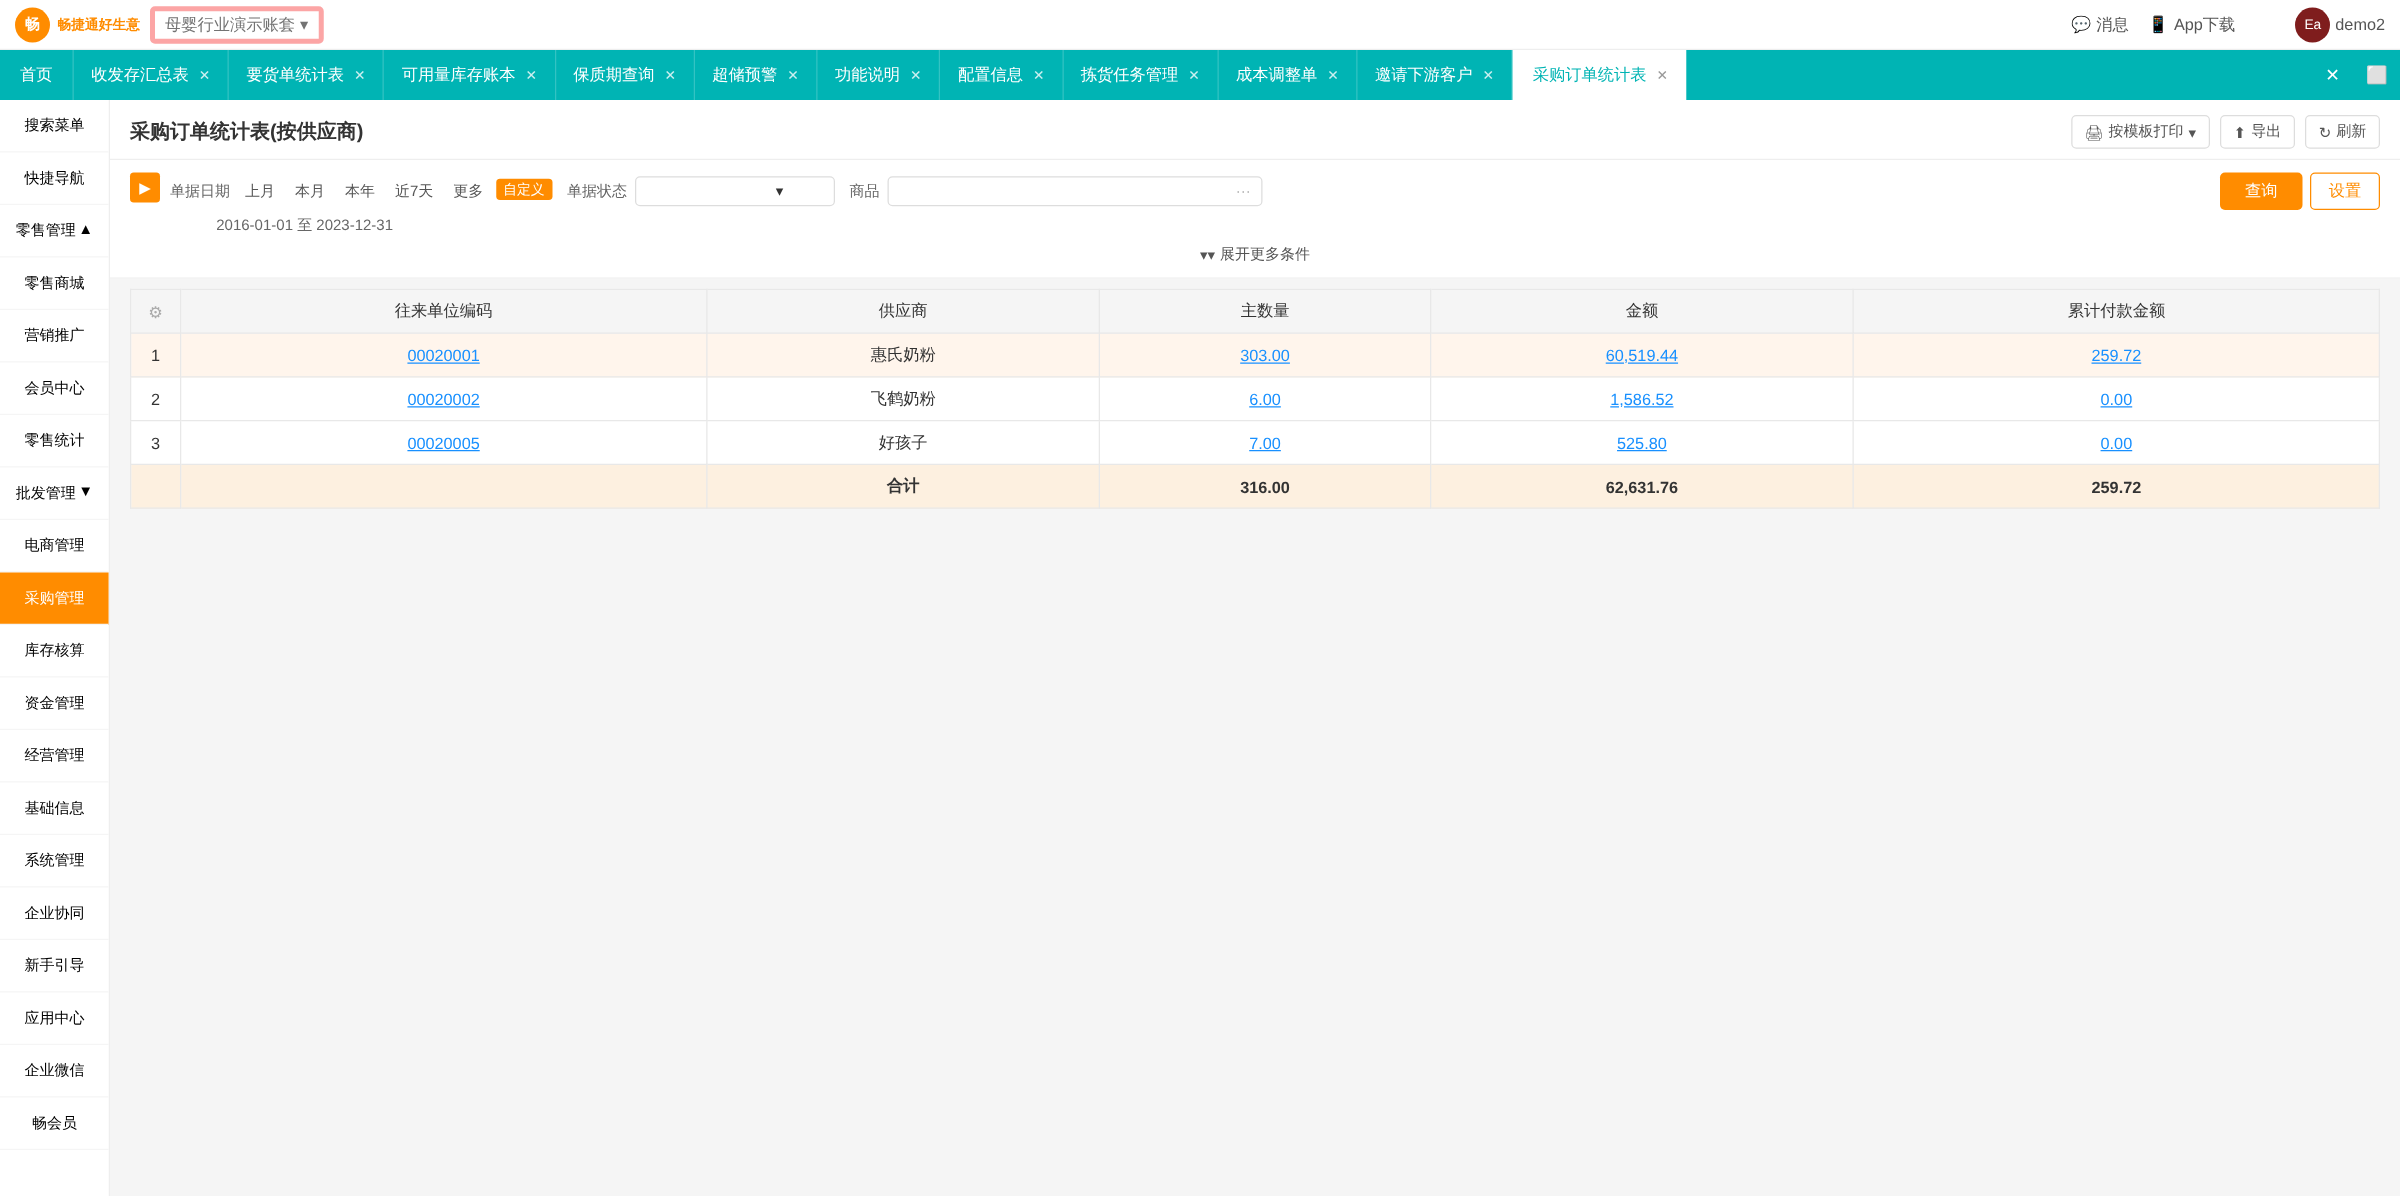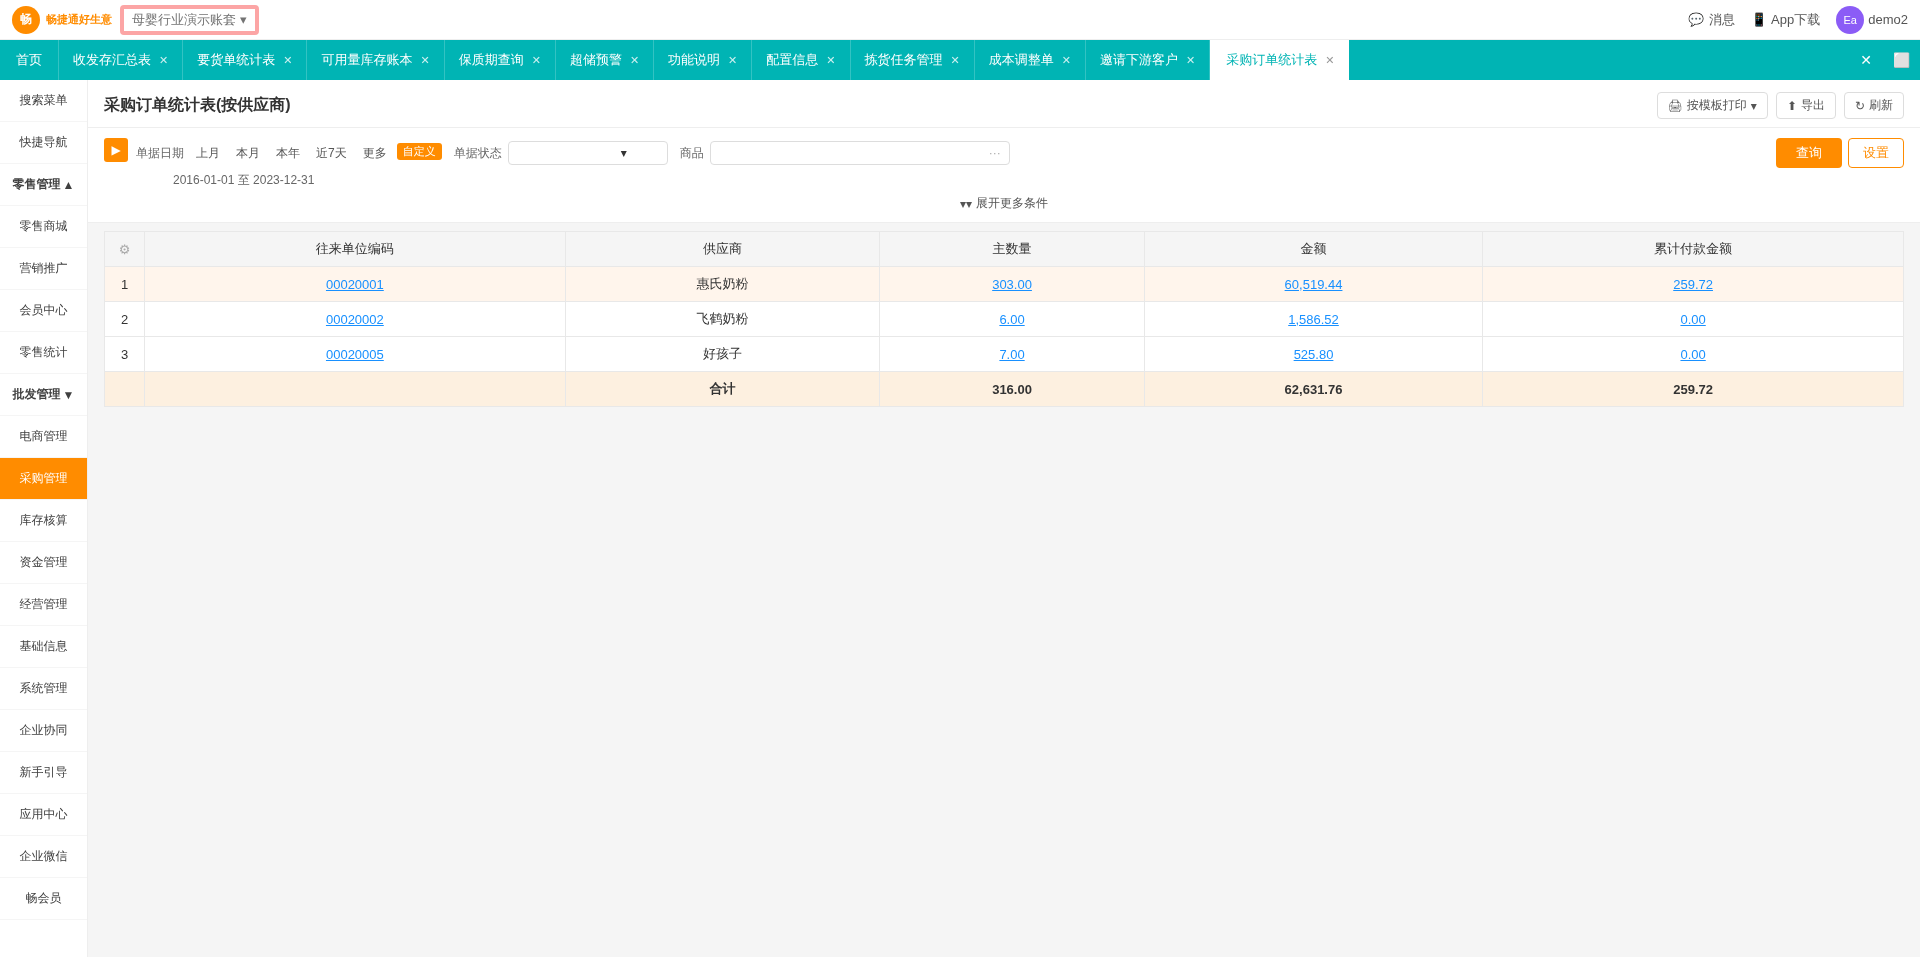--- a/index.html
+++ b/index.html
@@ -7,40 +7,40 @@
 
     
     .top-bar { height: 40px; background: #fff; display: flex; align-items: center; justify-content: space-between; padding: 0 12px; border-bottom: 1px solid #eee; flex-shrink: 0; }
     .top-bar-left { display: flex; align-items: center; gap: 8px; }
     .logo-area { display: flex; align-items: center; gap: 6px; }
     .logo-icon { width: 28px; height: 28px; background: #ff8c00; border-radius: 50%; display: flex; align-items: center; justify-content: center; color: white; font-size: 12px; font-weight: bold; }
     .logo-text { color: #ff8c00; font-size: 11px; font-weight: bold; }
     .workspace-selector { display: flex; align-items: center; gap: 4px; font-size: 13px; color: #737373; cursor: pointer; border: 4px solid #fca5a5; border-radius: 4px; padding: 2px 8px; }
     .top-bar-right { display: flex; align-items: center; gap: 16px; }
     .top-right-item { display: flex; align-items: center; gap: 4px; cursor: pointer; color: #555; font-size: 13px; }
-    .user-avatar { width: 28px; height: 28px; border-radius: 50%; background: #8b5cf6; display: flex; align-items: center; justify-content: center; color: white; font-size: 11px; }
+    .user-avatar { width: 28px; height: 28px; border-radius: 50%; background: #7f1d1d; display: flex; align-items: center; justify-content: center; color: white; font-size: 11px; margin-left: 32px; }
 
     
     .nav-tabs { height: 40px; background: #00b4b4; display: flex; align-items: stretch; flex-shrink: 0; overflow-x: auto; justify-content: flex-end; }
     .nav-tab { display: flex; align-items: center; gap: 4px; padding: 0 14px; color: white; font-size: 13px; cursor: pointer; white-space: nowrap; border-right: 1px solid rgba(255,255,255,0.2); }
     .nav-tab.active { background: #fff; color: #00b4b4; padding-left: 16px; }
     .nav-tab .close-x { font-size: 11px; color: rgba(255,255,255,0.8); margin-left: 4px; }
     .nav-tab.active .close-x { color: #999; }
     .nav-tab-home { padding: 0 16px; font-size: 13px; }
     .nav-end { margin-left: auto; display: flex; align-items: center; }
     .nav-end-btn { width: 36px; height: 40px; display: flex; align-items: center; justify-content: center; color: white; cursor: pointer; font-size: 14px; }
 
     
     .main-layout { display: flex; flex: 1; overflow: hidden; }
 
     
     .sidebar { width: 88px; background: #fff; border-right: 1px solid #eee; display: flex; flex-direction: column; flex-shrink: 0; overflow-y: auto; }
-    .sidebar-item { padding: 12px 8px; text-align: center; cursor: pointer; color: #404040; font-size: 12px; border-bottom: 1px solid #f5f5f5; }
+    .sidebar-item { padding: 12px 8px; text-align: center; cursor: pointer; color: #000000; font-size: 12px; border-bottom: 1px solid #f5f5f5; }
     .sidebar-item.active { background: #ff8c00; color: #fff; }
-    .sidebar-item-with-arrow { display: flex; align-items: center; justify-content: center; gap: 2px; font-weight: bold; }
+    .sidebar-item-with-arrow { display: flex; align-items: flex-start; justify-content: center; gap: 2px; }
 
     
     .content { flex: 1; display: flex; flex-direction: column; overflow: hidden; background: #f5f5f5; }
 
     
     .page-header { background: #fff; padding: 12px 16px 8px; display: flex; align-items: center; justify-content: space-between; border-bottom: 1px solid #eee; flex-shrink: 0; }
     .page-title { font-size: 16px; font-weight: bold; color: #333; }
     .page-header-actions { display: flex; gap: 8px; align-items: center; }
     .btn-template { display: flex; align-items: center; gap: 4px; border: 1px solid #ddd; border-radius: 4px; padding: 4px 10px; cursor: pointer; font-size: 12px; color: #555; background: #fff; }
     .btn-export { display: flex; align-items: center; gap: 4px; border: 1px solid #ddd; border-radius: 4px; padding: 4px 10px; cursor: pointer; font-size: 12px; color: #555; background: #fff; }

